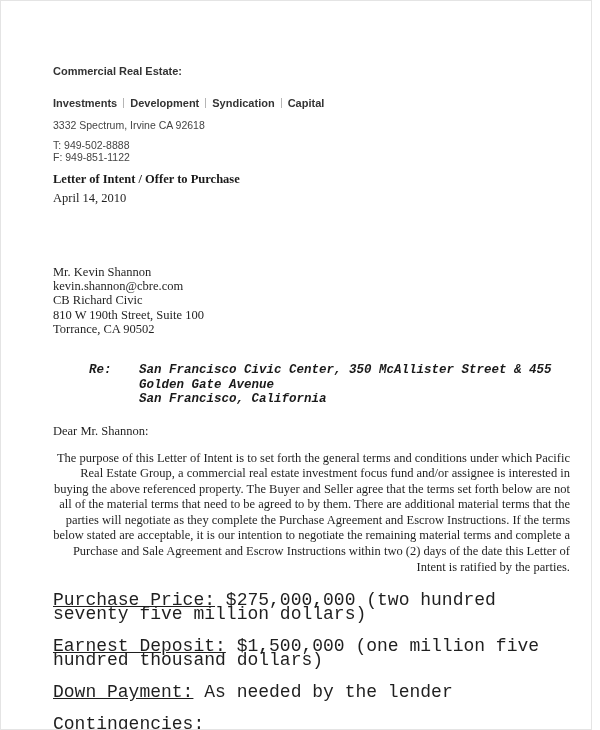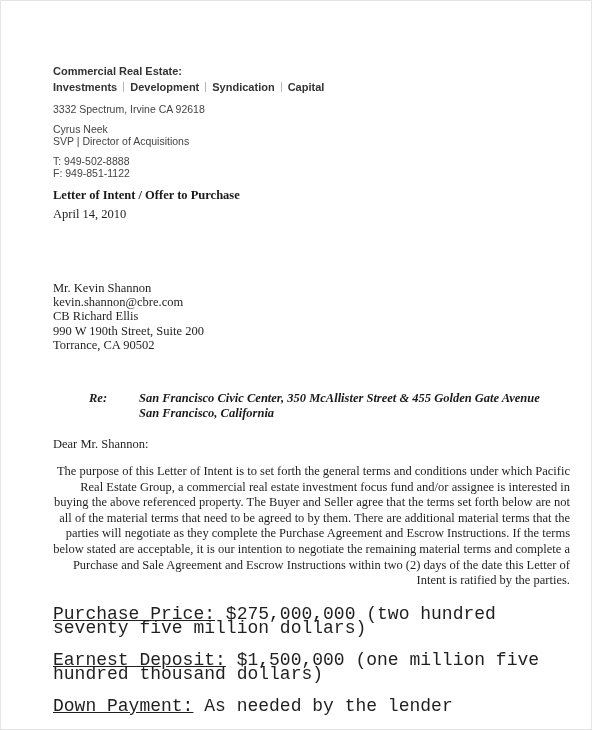--- a/index.html
+++ b/index.html
@@ -29,21 +29,21 @@
     font-size: 11px;
     line-height: 13px;
     font-weight: bold;
     color: #333333;
   }
   .lh-line2 {
     font-size: 11px;
     line-height: 13px;
     font-weight: bold;
     color: #333333;
-    margin-top: 3px;
+    margin-top: 19px;
   }
   .lh-divider {
     display: inline-block;
     width: 1px;
     height: 10px;
     background: #b5b5b5;
     margin: 0 6px;
     vertical-align: -1px;
   }
   .lh-address {
@@ -77,28 +77,29 @@
     margin-top: 4px;
     font-size: 12.5px;
     line-height: 14px;
   }
   .recipient {
     margin-top: 60px;
     font-size: 12.5px;
     line-height: 14.2px;
   }
   .re-block {
-    margin-top: 39px;
+    margin-top: 27px;
     display: flex;
     padding-left: 36px;
     font-size: 12.5px;
     line-height: 14.5px;
     font-weight: bold;
     font-style: italic;
     color: #1a1a1a;
+    font-family: Liberation Mono, monospace;
   }
   .re-label { width: 50px; flex: 0 0 50px; }
   .re-text  { max-width: 430px; }
   .salutation {
     margin-top: 17px;
     font-size: 12.5px;
     line-height: 14px;
   }
   .body-paragraph {
     margin-top: 13px;
@@ -119,39 +120,35 @@
 <body>
 
 <div class="page">
 
   <div class="letterhead">
     <div class="lh-line1">Commercial Real Estate:</div>
     <div class="lh-line2">
       <span>Investments</span><span class="lh-divider"></span><span>Development</span><span class="lh-divider"></span><span>Syndication</span><span class="lh-divider"></span><span>Capital</span>
     </div>
     <div class="lh-address">3332 Spectrum, Irvine CA 92618</div>
-    <div class="lh-contact">
-      <div>Cyrus Neek</div>
-      <div>SVP | Director of Acquisitions</div>
-    </div>
     <div class="lh-phones">
       <div>T: 949-502-8888</div>
       <div>F: 949-851-1122</div>
     </div>
   </div>
 
   <div class="letter-title">Letter of Intent / Offer to Purchase</div>
 
   <div class="date-line">April 14, 2010</div>
 
   <div class="recipient">
     <div>Mr. Kevin Shannon</div>
     <div>kevin.shannon@cbre.com</div>
-    <div>CB Richard Ellis</div>
-    <div>990 W 190th Street, Suite 200</div>
+    <div>CB Richard Civic</div>
+    <div>810 W 190th Street, Suite 100</div>
     <div>Torrance, CA 90502</div>
   </div>
 
   <div class="re-block">
     <div class="re-label">Re:</div>
     <div class="re-text">
       <div>San Francisco Civic Center, 350 McAllister Street &amp; 455 Golden Gate Avenue</div>
       <div>San Francisco, California</div>
     </div>
   </div>

